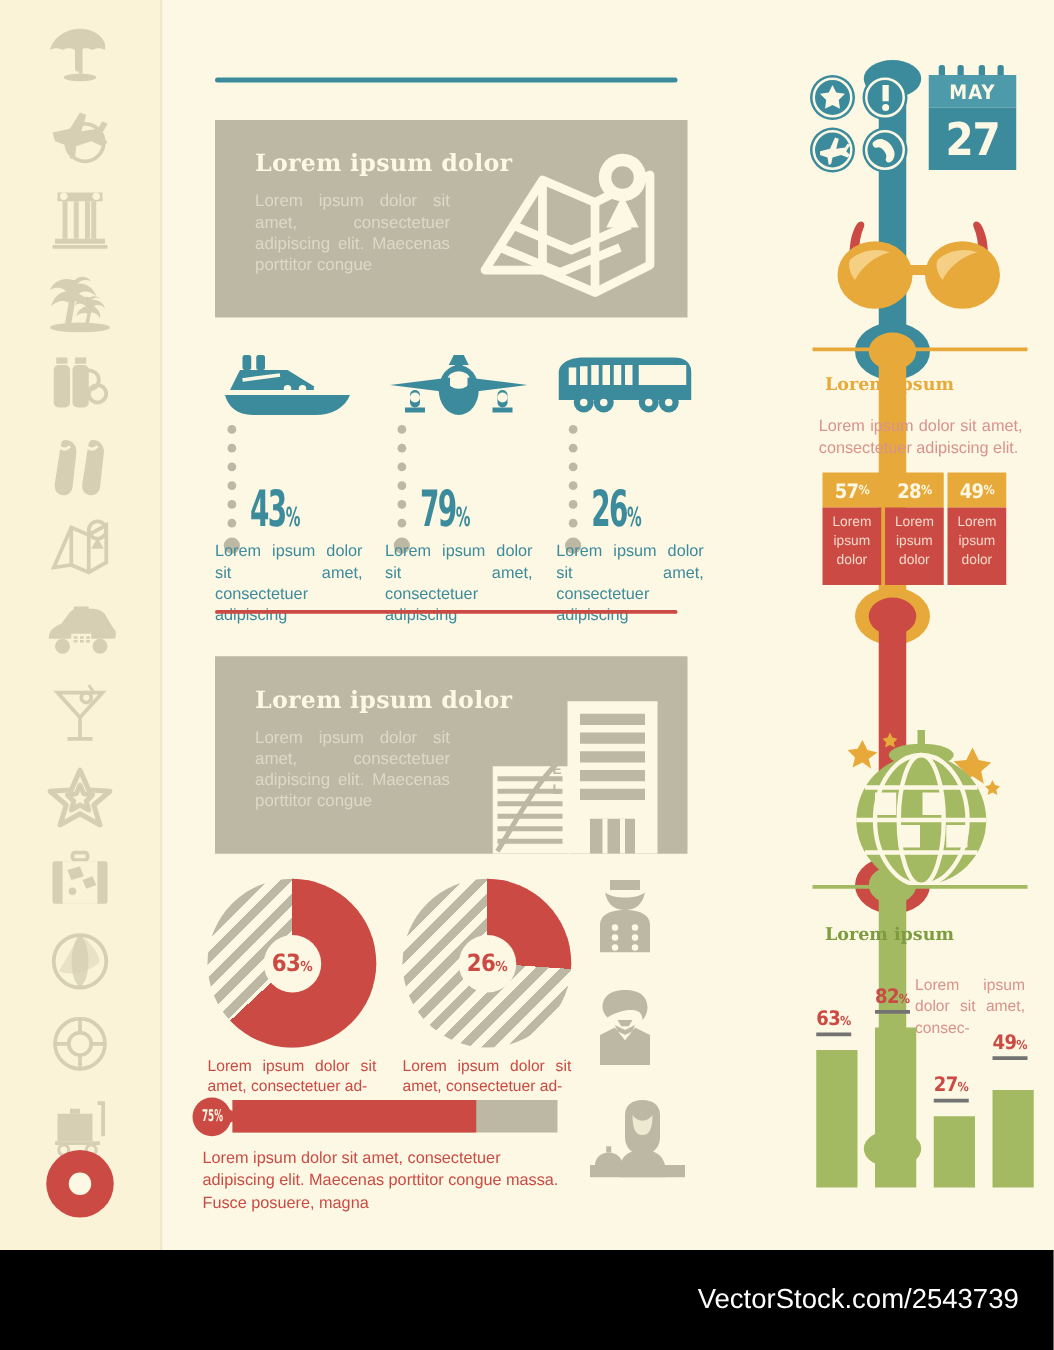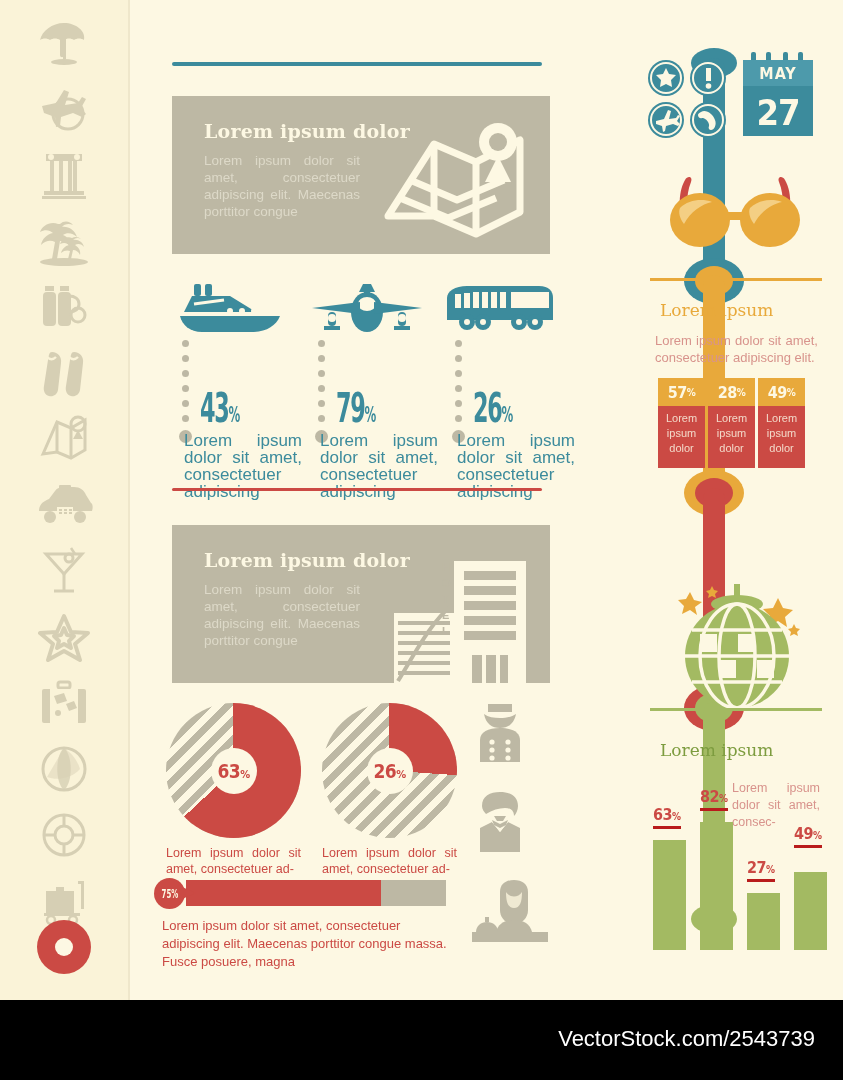--- a/index.html
+++ b/index.html
@@ -29,21 +29,21 @@
 
   
   .t-col{position:absolute;width:120px;}
   .t-ico{height:54px;display:flex;align-items:flex-end;justify-content:flex-start;}
   .t-dots{position:absolute;left:10px;top:60px;width:12px;}
   .t-dot{width:7px;height:7px;border-radius:50%;background:#bdb8a4;margin-bottom:8px;}
   .t-dot.big{width:13px;height:13px;margin-left:-3px;}
   .t-pct{position:absolute;left:28px;top:108px;color:#3c8b9c;font-family:"DejaVu Sans Condensed","Liberation Sans Narrow","Liberation Sans",sans-serif;
         font-weight:bold;font-size:40px;line-height:40px;letter-spacing:-2px;transform:scaleX(.62);transform-origin:left bottom;white-space:nowrap;}
   .t-pct .u{font-size:21px;}
-  .t-txt{position:absolute;top:152px;left:0;width:118px;color:#3c8b9c;font-size:17px;line-height:17px;text-align:justify;margin-left:12px;}
+  .t-txt{position:absolute;top:152px;left:0;width:118px;color:#3c8b9c;font-size:13px;line-height:17px;text-align:justify;}
 
   
   .pie{position:absolute;width:135px;height:135px;border-radius:50%;}
   .pie .hole{position:absolute;left:50%;top:50%;transform:translate(-50%,-50%);width:46px;height:46px;border-radius:50%;background:#fdf8e3;
              display:flex;align-items:center;justify-content:center;}
   .pie .hole span{color:#cb4a44;font-family:"DejaVu Sans Condensed","Liberation Sans",sans-serif;font-weight:bold;font-size:19px;letter-spacing:-.5px;}
   .pie .hole span i{font-style:normal;font-size:11px;}
   .pie-cap{position:absolute;width:135px;color:#cb4a44;font-size:12.5px;line-height:16px;text-align:justify;}
 
   
@@ -58,32 +58,32 @@
   .staff{position:absolute;width:60px;height:62px;}
 
   
   .tl-seg{position:absolute;left:573px;width:22px;border-radius:11px;}
   .tl-cap{position:absolute;width:46px;height:30px;border-radius:50%;left:561px;}
   .tl-node{position:absolute;width:60px;height:46px;border-radius:50%;left:554px;display:flex;align-items:center;justify-content:center;}
   .tl-node .in{width:38px;height:30px;border-radius:50%;}
 
   
   .rg-hr{position:absolute;height:3px;}
-  .rg-title{position:absolute;font-family:"DejaVu Serif", serif;font-weight:normal;font-size:17px;}
+  .rg-title{position:absolute;font-family:"DejaVu Serif", serif;font-weight:bold;font-size:14px;}
   .rg-body{position:absolute;width:163px;font-size:13px;line-height:17px;text-align:justify;}
   .badge{position:absolute;width:47px;}
   .badge .top{height:28px;background:#e8a93b;display:flex;align-items:center;justify-content:center;color:#fdf8e3;
       font-family:"DejaVu Sans Condensed","Liberation Sans",sans-serif;font-weight:bold;font-size:16px;letter-spacing:-.5px;}
   .badge .top i{font-style:normal;font-size:10px;}
   .badge .bot{height:62px;background:#cb4a44;color:#f3d9c9;font-size:11px;line-height:15px;text-align:center;padding-top:5px;box-sizing:border-box;}
 
   
   .bar{position:absolute;background:#a3ba62;width:33px;}
   .bl{position:absolute;color:#cb4a44;font-family:"DejaVu Sans Condensed","Liberation Sans",sans-serif;font-weight:bold;font-size:16px;
-      border-bottom:3px solid #b91c1c;padding-bottom:2px;letter-spacing:-.5px;}
+      border-bottom:3px solid #737373;padding-bottom:2px;letter-spacing:-.5px;}
   .bl i{font-style:normal;font-size:10px;}
   .bchart-txt{position:absolute;width:88px;color:#d8938c;font-size:12.5px;line-height:17px;text-align:justify;}
 
   
   .footer{position:absolute;left:0;top:1000px;width:843px;height:80px;background:#000;}
   .fbrand{position:absolute;left:28px;top:18px;color:#fff;font-family:"Liberation Sans", sans-serif;font-size:34px;letter-spacing:-.5px;}
   .furl{position:absolute;right:28px;top:26px;color:#fff;font-family:"Liberation Sans", sans-serif;font-size:22px;}
 </style>
 </head>
 <body>

